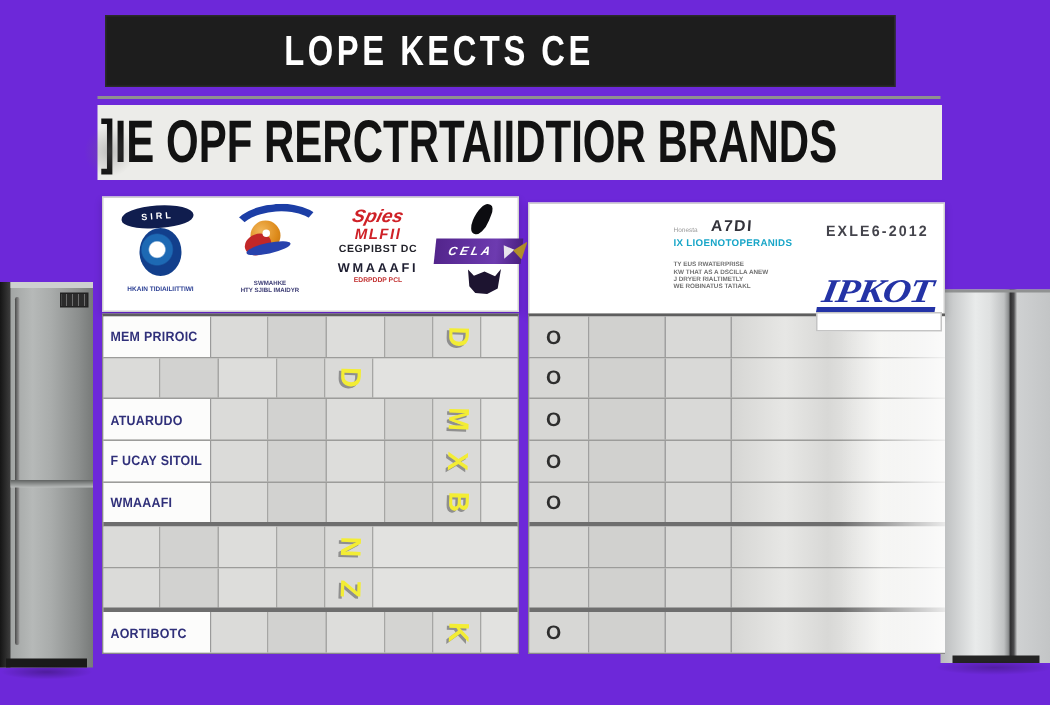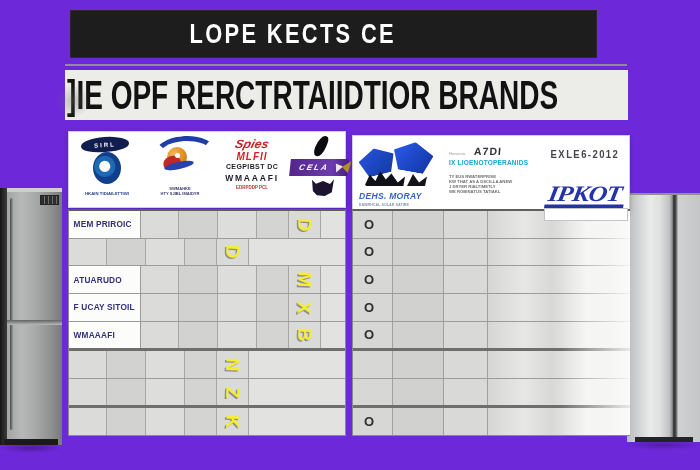--- a/index.html
+++ b/index.html
@@ -204,28 +204,20 @@
     <div class="abs l4-blobtop"></div>
     <div class="abs l4-banner">
       <span class="l4-banner-text">CELA</span>
       <span class="l4-arrow"></span>
       <span class="l4-gold"></span>
     </div>
     <div class="abs l4-blobbot"></div>
   </div>
 
   <div class="abs hdr hdr-right">
-    <div class="abs r-logo">
-      <div class="abs pent p1"></div>
-      <div class="abs pent p2"></div>
-      <div class="abs dk1"></div>
-      <div class="abs dk2"></div>
-      <div class="abs r-logo-name">DEHS. MORAY</div>
-      <div class="abs r-logo-cap">EAWRHCAL SOLAR SATIRE</div>
-    </div>
 
     <div class="abs r-mid">
       <div class="r-mid-row1">
         <span class="r-mid-small">Honesta</span>
         <span class="r-mid-bold">A7DI</span>
       </div>
       <div class="r-mid-teal">IX LIOENOTOPERANIDS</div>
       <div class="r-fines">
         <div>TY EUS RWATERPRISE</div>
         <div>KW THAT AS A DSCILLA ANEW</div>
@@ -317,20 +309,23 @@
       <div class="lc c1"></div>
         <div class="lc c2"></div>
         <div class="lc c3"></div>
         <div class="lc c4"></div>
       <div class="lc c5">
           <span class="glyph">Z</span>
         </div>
       <div class="lc c6"></div>
     </div>
     <div class="lrow">
+      <div class="lc lbl">
+          <span class="lbltxt">AORTIBOTC</span>
+        </div>
       <div class="lc c1"></div>
         <div class="lc c2"></div>
         <div class="lc c3"></div>
         <div class="lc c4"></div>
       <div class="lc c5">
           <span class="glyph">K</span>
         </div>
       <div class="lc c6"></div>
     </div>
   </div>

